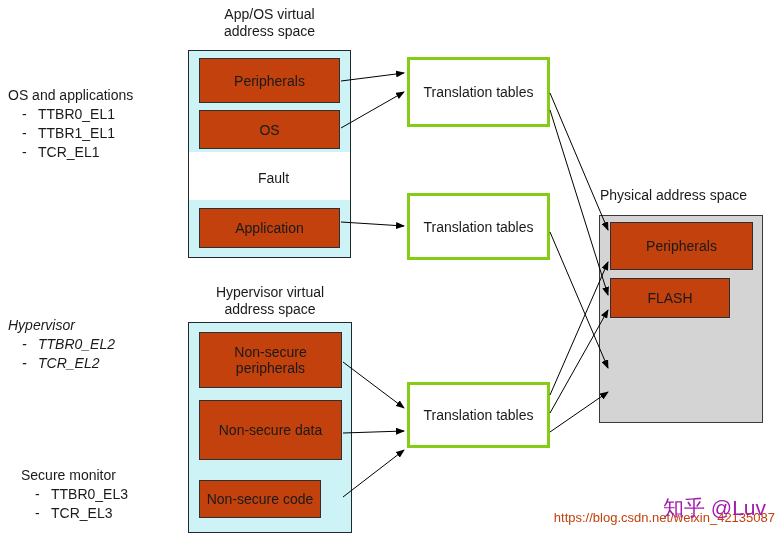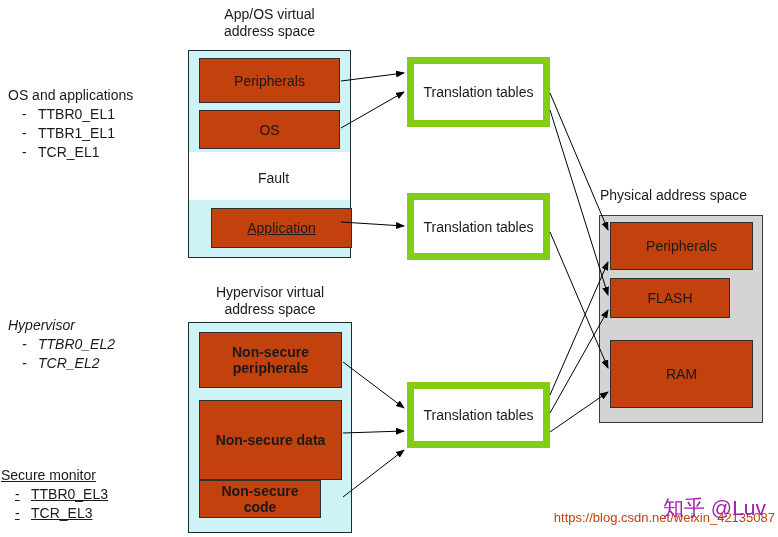--- a/index.html
+++ b/index.html
@@ -11,31 +11,31 @@
   .title{font-size:14px;line-height:17px;text-align:center;white-space:nowrap;}
   
   .label-group{font-size:14px;line-height:19px;}
   .label-group .grp-title{white-space:nowrap;}
   .label-row{display:flex;white-space:nowrap;}
   .label-row .dash{width:16px;padding-left:14px;flex:0 0 auto;}
   
   .vspace{
     border:1px solid #1f2a2a;background:#ffffff;box-sizing:border-box;
   }
-  .cyan-fill{background:#cdf3f6;font-weight:bold;}
+  .cyan-fill{background:#cdf3f6;}
   .cyan-strip{position:absolute;left:0;right:0;background:#cdf3f6;}
   .phys{border:1px solid #3a3a3a;background:#d4d4d4;box-sizing:border-box;}
   
   .region{
     position:absolute;border:1px solid #2f2f2f;background:#c2410c;box-sizing:border-box;
     display:flex;align-items:center;justify-content:center;text-align:center;
     font-size:14px;line-height:16px;padding:0 6px;
   }
   .tt-box{
-    position:absolute;border:7px solid #84cc16;background:#ffffff;box-sizing:border-box;
+    position:absolute;border:3px solid #84cc16;background:#ffffff;box-sizing:border-box;
     display:flex;align-items:center;justify-content:center;
     font-size:14px;width:143px;
   }
   .plain-label{
     position:absolute;display:flex;align-items:center;justify-content:center;
     font-size:14px;
   }
   #arrow-layer{position:absolute;left:0;top:0;pointer-events:none;}
   #arrow-layer line{stroke:#000;stroke-width:1;}
   .watermark-brand{
@@ -73,21 +73,21 @@
     <div class="label-row">
       <span class="dash">-</span>
       <span>TTBR0_EL2</span>
     </div>
     <div class="label-row">
       <span class="dash">-</span>
       <span>TCR_EL2</span>
     </div>
   </div>
 
-  <div class="abs label-group" style="left:1px;top:466px;text-decoration:underline;">
+  <div class="abs label-group" style="left:21px;top:466px;">
     <div class="grp-title">Secure monitor</div>
     <div class="label-row">
       <span class="dash">-</span>
       <span>TTBR0_EL3</span>
     </div>
     <div class="label-row">
       <span class="dash">-</span>
       <span>TCR_EL3</span>
     </div>
   </div>
@@ -102,35 +102,35 @@
     <div class="cyan-strip" style="top:149px;bottom:0;"></div>
     <div class="region" style="left:10px;top:7px;width:141px;height:45px;">
       <span>Peripherals</span>
     </div>
     <div class="region" style="left:10px;top:59px;width:141px;height:39px;">
       <span>OS</span>
     </div>
     <div class="plain-label" style="left:4px;top:118px;width:100%;height:18px;">
       <span>Fault</span>
     </div>
-    <div class="region" style="left:22px;top:157px;width:141px;height:40px;text-decoration:underline;">
+    <div class="region" style="left:10px;top:157px;width:141px;height:40px;">
       <span>Application</span>
     </div>
   </div>
 
   <div class="abs title" style="left:188px;top:284px;width:164px;">
     <div>Hypervisor virtual</div>
     <div>address space</div>
   </div>
 
   <div class="abs vspace cyan-fill" style="left:188px;top:322px;width:164px;height:211px;">
     <div class="region" style="left:10px;top:9px;width:143px;height:56px;">
       <span>Non-secure peripherals</span>
     </div>
-    <div class="region" style="left:10px;top:77px;width:143px;height:80px;">
+    <div class="region" style="left:10px;top:77px;width:143px;height:60px;">
       <span>Non-secure data</span>
     </div>
     <div class="region" style="left:10px;top:157px;width:122px;height:38px;">
       <span>Non-secure code</span>
     </div>
   </div>
 
   <div class="tt-box" style="left:407px;top:57px;height:70px;">
     <span>Translation tables</span>
   </div>
@@ -142,23 +142,20 @@
   </div>
 
   <div class="abs" style="left:600px;top:187px;font-size:14px;white-space:nowrap;">Physical address space</div>
 
   <div class="abs phys" style="left:599px;top:215px;width:164px;height:208px;">
     <div class="region" style="left:10px;top:6px;width:143px;height:48px;">
       <span>Peripherals</span>
     </div>
     <div class="region" style="left:10px;top:62px;width:120px;height:40px;">
       <span>FLASH</span>
-    </div>
-    <div class="region" style="left:10px;top:124px;width:143px;height:68px;">
-      <span>RAM</span>
     </div>
   </div>
 
   <svg id="arrow-layer" width="778" height="537">
     <defs>
       <marker id="arrow" markerWidth="9" markerHeight="7" refX="8" refY="3.5" orient="auto" markerUnits="userSpaceOnUse">
         <path d="M0,0 L9,3.5 L0,7 z" fill="#000"></path>
       </marker>
     </defs>
     <line x1="341" y1="81" x2="404" y2="73" marker-end="url(#arrow)"></line>

